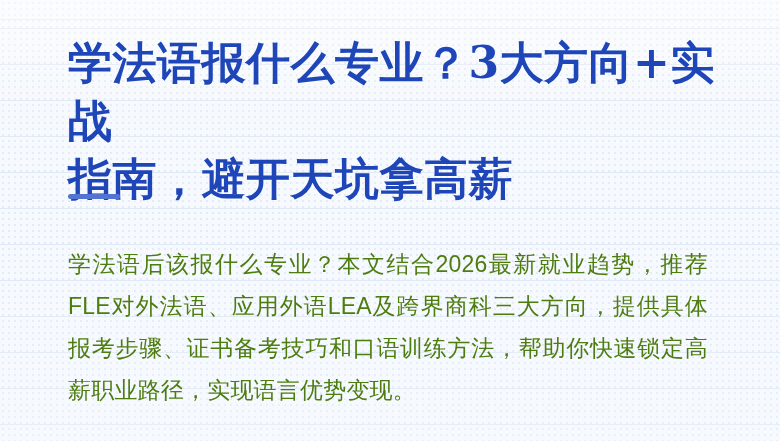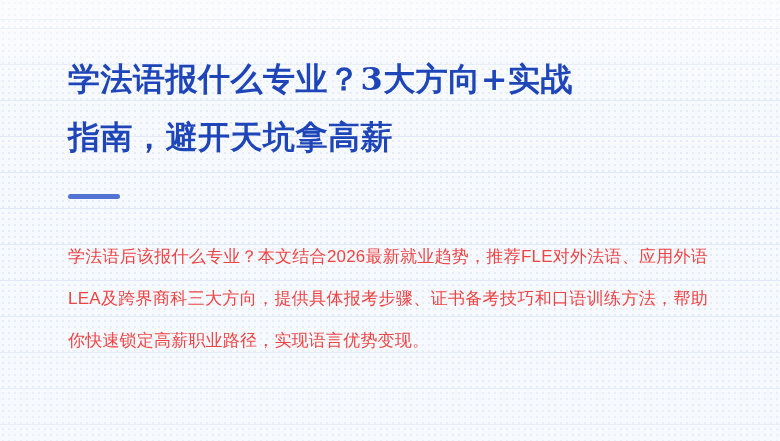--- a/index.html
+++ b/index.html
@@ -65,55 +65,55 @@
   .content {
     position: absolute;
     left: 68px;
     top: 0;
     width: 660px;
     height: 441px;
   }
 
   .title {
     position: absolute;
-    top: 50px;
+    top: 34px;
     left: 0;
     width: 648px;
     margin: 0;
     font-family: "DejaVu Serif", "Liberation Serif", serif;
     font-weight: 700;
-    font-size: 32px;
+    font-size: 44px;
     line-height: 58px;
     letter-spacing: 0.5px;
     color: #1e46b8;
     text-shadow: 0 1px 0 rgba(255,255,255,0.6);
     white-space: pre-line;
   }
 
   .divider {
     position: absolute;
     top: 194px;
     left: 0;
     width: 52px;
     height: 5px;
     border-radius: 3px;
     background: #5474d4;
   }
 
   .summary {
     position: absolute;
-    top: 236px;
+    top: 243px;
     left: 0;
     width: 640px;
     margin: 0;
     font-family: "Liberation Sans", "DejaVu Sans", sans-serif;
-    font-size: 17px;
+    font-size: 23px;
     line-height: 42px;
     letter-spacing: 0.2px;
-    color: #ef4444;
+    color: #4d7c0f;
     text-align: justify;
     text-justify: inter-ideograph;
   }
 </style>
 </head>
 <body>
 
 <div class="cover">
 
   <div class="bg-lines"></div>

